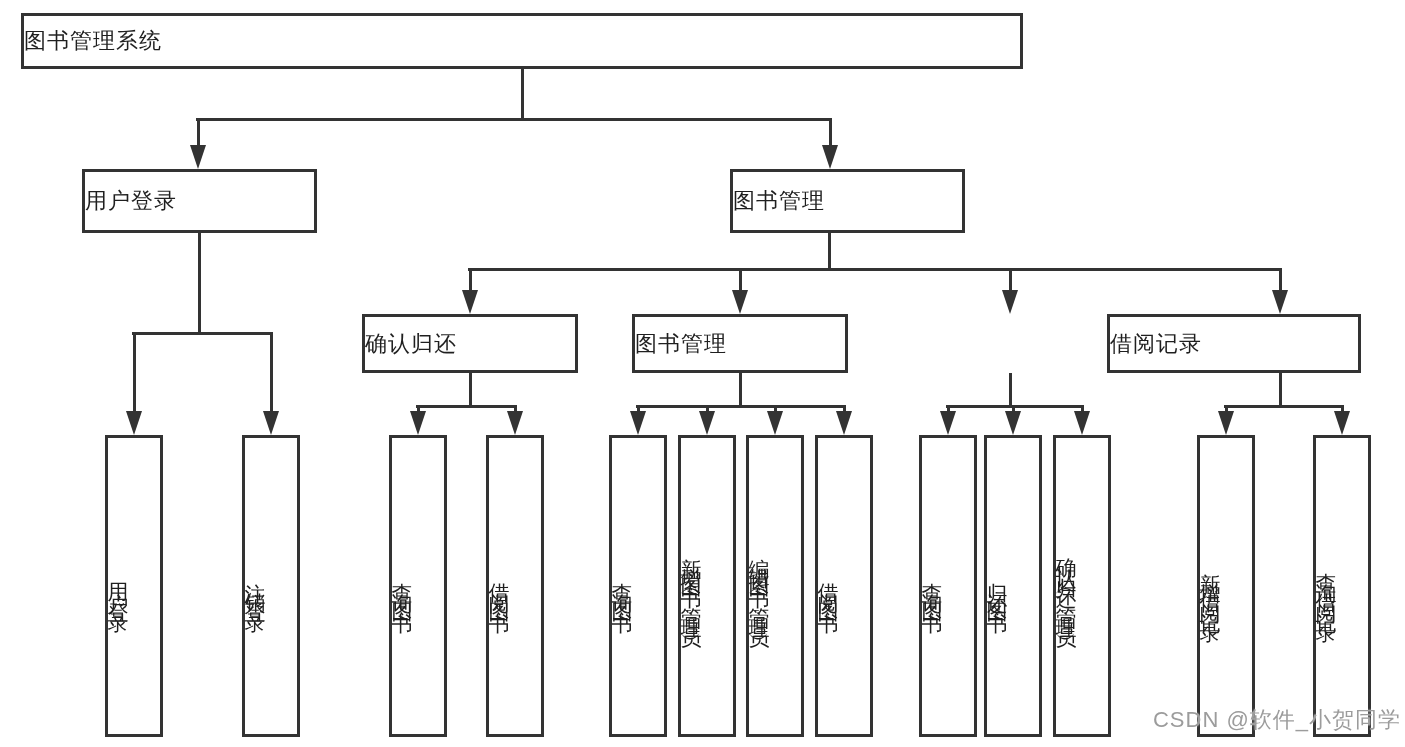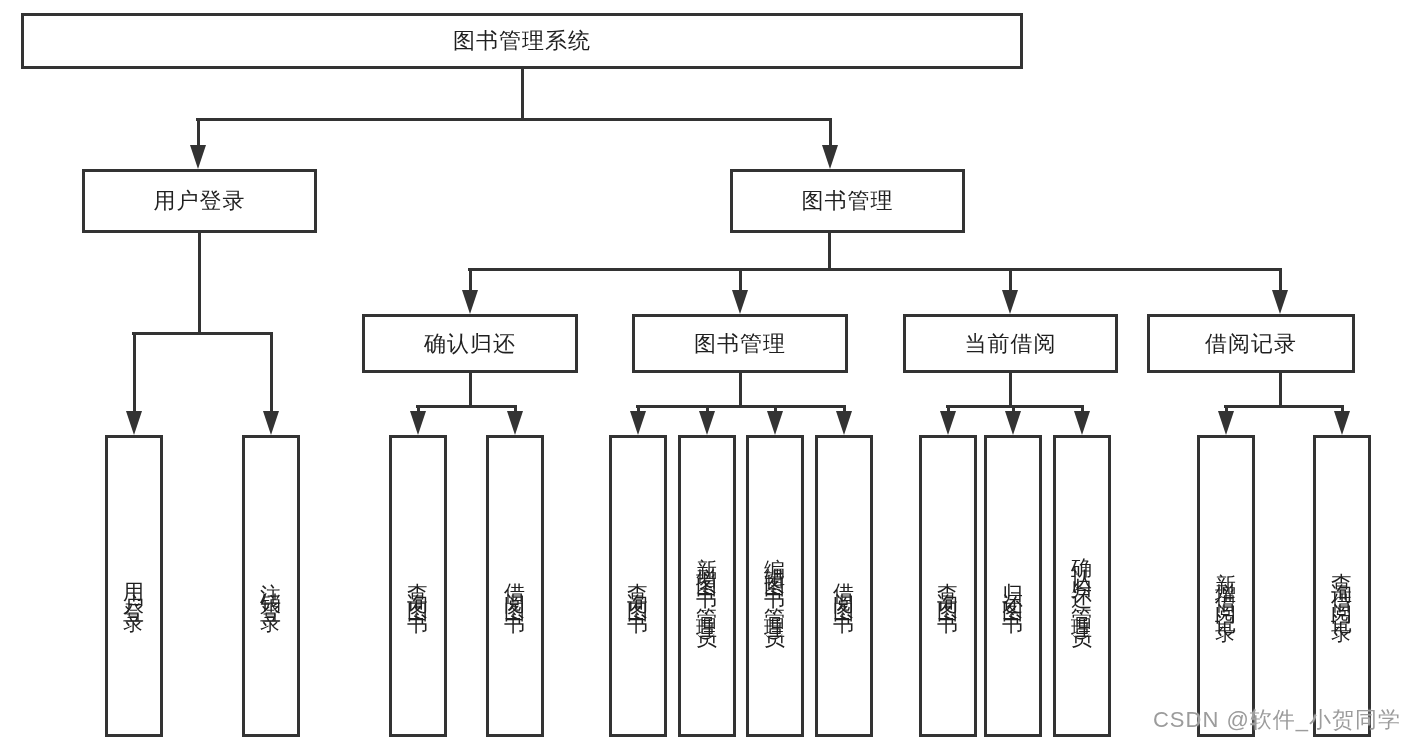--- a/index.html
+++ b/index.html
@@ -5,21 +5,21 @@
   * { margin:0; padding:0; box-sizing:border-box; }
   html,body { background:#ffffff; }
   .canvas {
     position:relative; width:1405px; height:747px;
     background:var(--background,#ffffff);
     font-family:"Liberation Sans","DejaVu Sans",sans-serif;
     color:var(--text,#1f1f1f); overflow:hidden;
   }
   .node {
     position:absolute; border:3px solid var(--line,#333333); background:#ffffff;
-    display:flex; align-items:center; justify-content:center;
+    display:flex; align-items:center; justify-content:flex-start;
     font-size:22px; letter-spacing:1px; text-align:center;
   }
   .node.v span {
     writing-mode:vertical-rl; text-orientation:mixed;
     font-size:21px; line-height:1; letter-spacing:10px;
   }
   .vl, .hl { position:absolute; background:var(--line,#333333); }
   .vl { width:3px; }
   .hl { height:3px; }
   .ar {
@@ -73,24 +73,21 @@
   <div class="ar" style="left:1002px;top:290px"></div>
   <div class="vl" style="left:1279px;top:268px;height:26px"></div>
   <div class="ar" style="left:1272px;top:290px"></div>
 
   <div class="node" style="left:362px;top:314px;width:216px;height:59px">
     <span>确认归还</span>
   </div>
   <div class="node" style="left:632px;top:314px;width:216px;height:59px">
     <span>图书管理</span>
   </div>
-  <div class="node" style="left:903px;top:314px;width:215px;height:59px">
-    <span>当前借阅</span>
-  </div>
-  <div class="node" style="left:1147px;top:314px;width:208px;height:59px">
+  <div class="node" style="left:1107px;top:314px;width:254px;height:59px">
     <span>借阅记录</span>
   </div>
 
   <div class="vl" style="left:469px;top:373px;height:35px"></div>
   <div class="hl" style="left:416px;top:405px;width:101px"></div>
   <div class="vl" style="left:417px;top:405px;height:9px"></div>
   <div class="ar" style="left:410px;top:411px"></div>
   <div class="vl" style="left:514px;top:405px;height:9px"></div>
   <div class="ar" style="left:507px;top:411px"></div>
 

